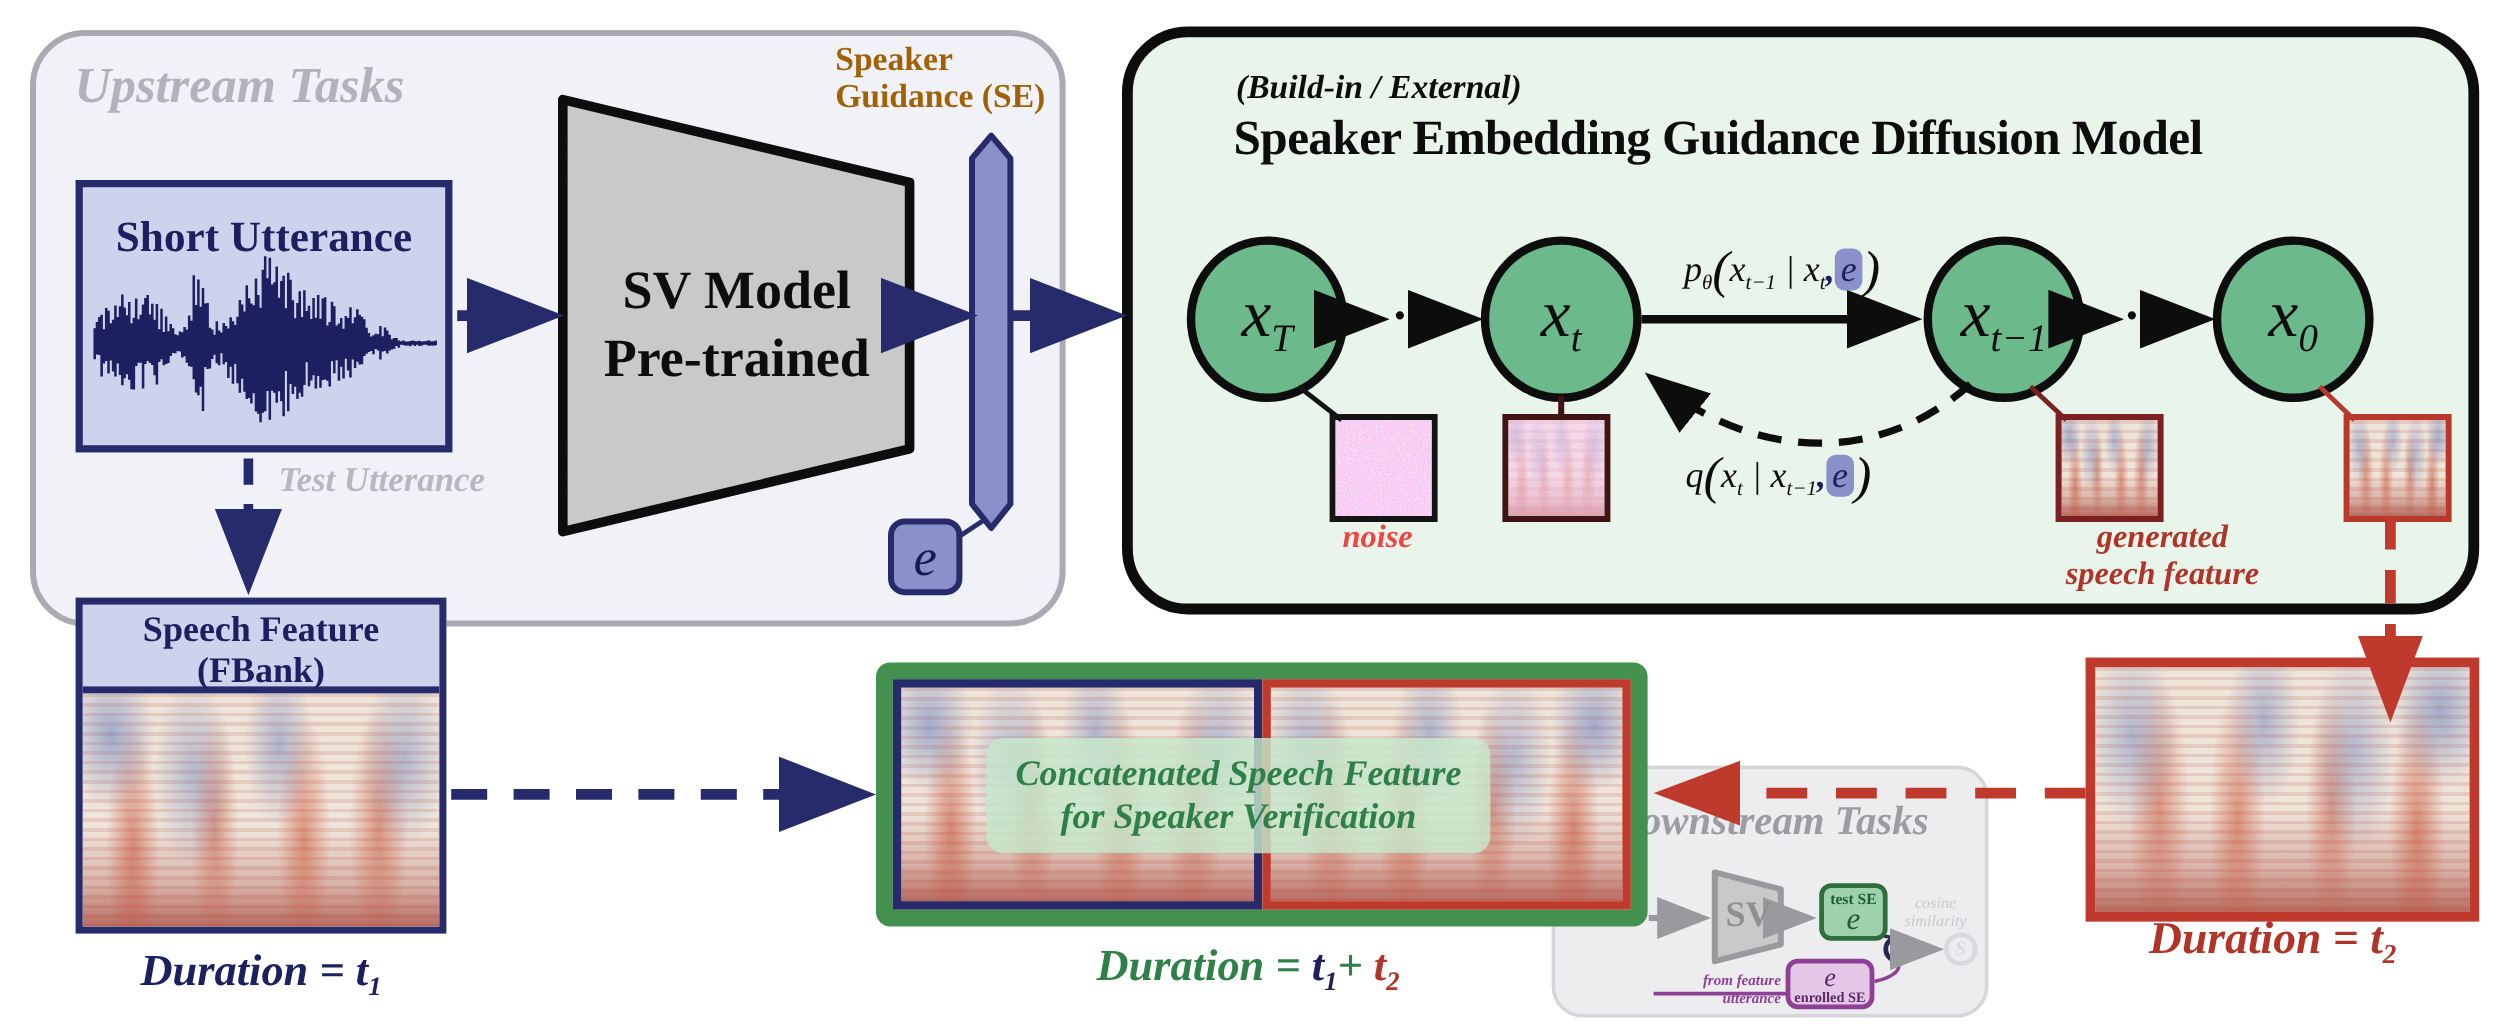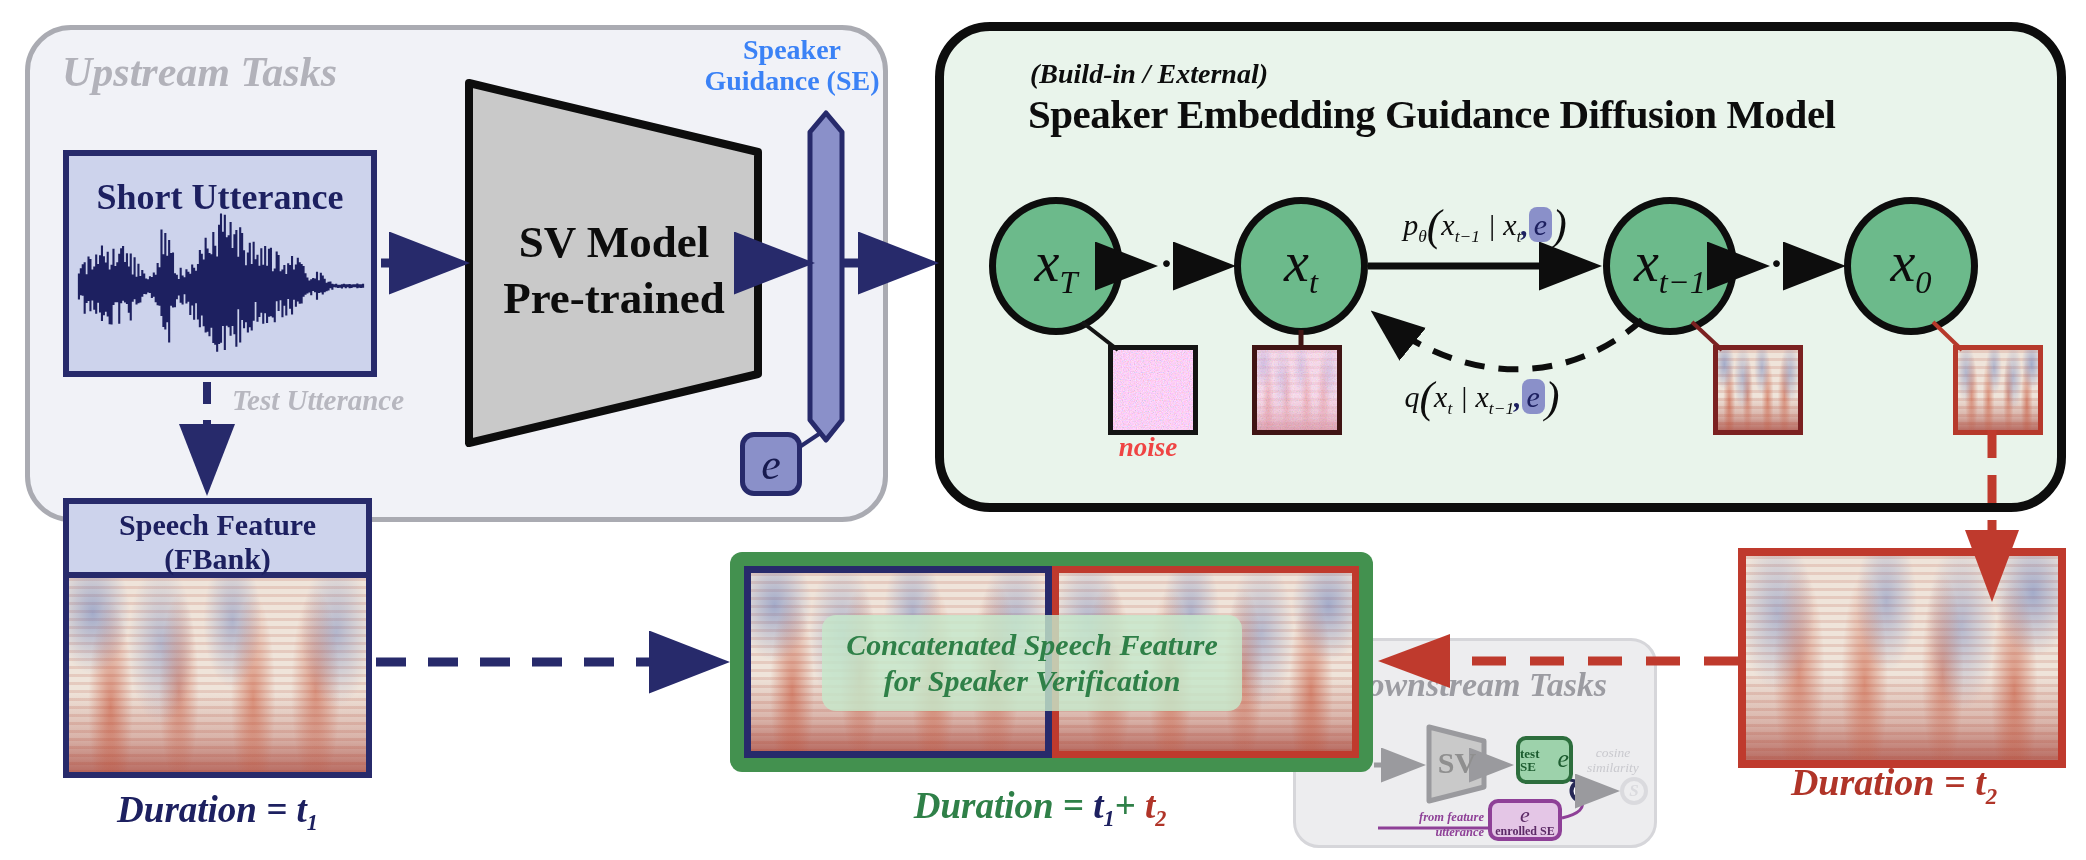--- a/index.html
+++ b/index.html
@@ -10,22 +10,22 @@
   .upstream-box{left:25px;top:25px;width:853px;height:487px;background:#f1f2f7;
     border:5px solid #aaabb2;border-radius:46px;}
   .upstream-title{left:62px;top:48px;font-size:42px;font-weight:bold;font-style:italic;color:#b2b2ba;}
   .short-box{left:63px;top:150px;width:314px;height:227px;background:#cdd3ec;
     border:6px solid #272a6b;box-sizing:border-box;text-align:center;}
   .short-title{margin-top:20px;font-size:36px;font-weight:bold;color:#1d2060;}
   .wave-wrap{left:8px;top:50px;width:288px;height:160px;}
   .test-utt{left:232px;top:384px;font-size:29px;font-weight:bold;font-style:italic;color:#b7b7bf;}
   .sv-text{left:469px;top:214px;width:290px;text-align:center;font-size:45px;line-height:56px;
     font-weight:bold;color:#0d0d0d;z-index:50;}
-  .se-label{left:696px;top:34px;width:192px;text-align:center;font-size:28px;line-height:31px;
-    font-weight:bold;color:#3b82f6;}
+  .se-label{left:696px;top:34px;width:192px;text-align:left;font-size:28px;line-height:31px;
+    font-weight:bold;color:#a16207;}
   .e-box{left:740px;top:432px;width:62px;height:64px;background:#8a90c9;border:5px solid #272a6b;
     border-radius:14px;box-sizing:border-box;display:flex;align-items:center;justify-content:center;
     font-size:44px;font-style:italic;color:#171a4f;}
   
   .diff-box{left:935px;top:22px;width:1131px;height:490px;background:#e9f4eb;
     border:9px solid #0d0d0d;border-radius:55px;box-sizing:border-box;}
   .diff-subtitle{left:1030px;top:58px;font-size:28px;font-weight:bold;font-style:italic;color:#0d0d0d;}
   .diff-title{left:1028px;top:90px;font-size:41px;font-weight:bold;color:#0d0d0d;letter-spacing:-0.5px;}
   .node{width:134px;height:138px;border-radius:50%;background:#6cba8b;border:7px solid #0d0d0d;
     box-sizing:border-box;display:flex;align-items:center;justify-content:center;z-index:10;
@@ -63,21 +63,21 @@
     background:rgba(198,232,203,0.82);display:flex;flex-direction:column;align-items:center;justify-content:center;
     font-size:30px;line-height:36px;font-weight:bold;font-style:italic;color:#2f8048;z-index:31;}
   .red-spec{left:1738px;top:548px;width:312px;height:204px;border:8px solid #bf3a2d;box-sizing:content-box;}
   
   .down-box{left:1293px;top:638px;width:364px;height:210px;background:#ededef;border:3px solid #d6d6da;
     border-radius:26px;z-index:5;box-sizing:border-box;}
   .down-title{left:1300px;top:666px;width:350px;text-align:center;font-size:34px;font-weight:bold;
     font-style:italic;color:#9c9ca2;z-index:6;}
   .mini-sv{left:1429px;top:746px;width:56px;text-align:center;font-size:30px;font-weight:bold;color:#8f8f8f;z-index:50;}
   .testse-box{left:1516px;top:736px;width:57px;height:48px;background:#9dd2ab;border:4px solid #2d6e3d;
-    border-radius:10px;box-sizing:border-box;z-index:45;display:flex;flex-direction:row;align-items:center;
+    border-radius:10px;box-sizing:border-box;z-index:45;display:flex;flex-direction:column;align-items:center;
     justify-content:center;line-height:1;}
   .testse-cap{font-size:13px;font-weight:bold;color:#1d5c30;}
   .testse-e{font-size:26px;font-style:italic;color:#1d5c30;margin-top:-2px;}
   .enr-box{left:1488px;top:799px;width:74px;height:42px;background:#e4c6e6;border:4px solid #8e4097;
     border-radius:10px;box-sizing:border-box;z-index:45;display:flex;flex-direction:column;align-items:center;
     justify-content:center;line-height:1;}
   .enr-e{font-size:22px;font-style:italic;color:#5c2a66;}
   .enr-cap{font-size:12px;font-weight:bold;color:#5c2a66;margin-top:-1px;}
   .from-enr{left:1372px;top:810px;width:112px;text-align:right;font-size:12.5px;font-weight:bold;
     font-style:italic;color:#8e4097;z-index:45;}
@@ -168,20 +168,24 @@
   </div>
   <div class="abs thumb b-darkmaroon spec" style="left:1252px;top:345px;">
     <svg class="noise-svg" width="80" height="80" style="opacity:.55">
         <rect width="80" height="80" filter="url(#nzF)"></rect>
       </svg>
   </div>
   <div class="abs thumb b-maroon spec" style="left:1713px;top:345px;"></div>
   <div class="abs thumb b-red spec flip" style="left:1953px;top:345px;"></div>
   <div class="abs noise-label">noise</div>
 
+  <div class="abs gen-label">
+    <div>generated</div>
+    <div>speech feature</div>
+  </div>
 
   <div class="abs speech-box">
     <div class="speech-header">
       <div>Speech Feature</div>
       <div>(FBank)</div>
     </div>
     <div class="speech-spec spec"></div>
   </div>
   <div class="abs duration dur-t1">
     <span>Duration = </span><span>t</span><sub>1</sub>

